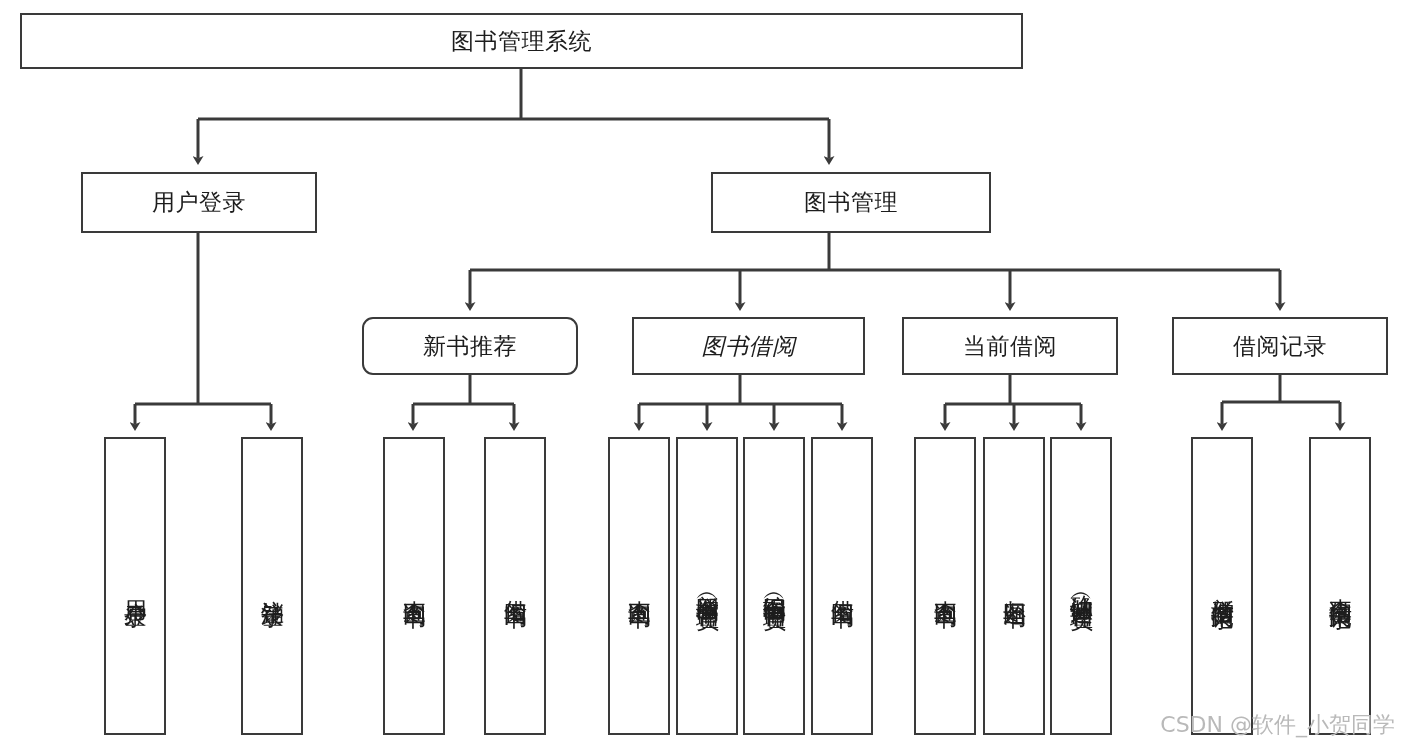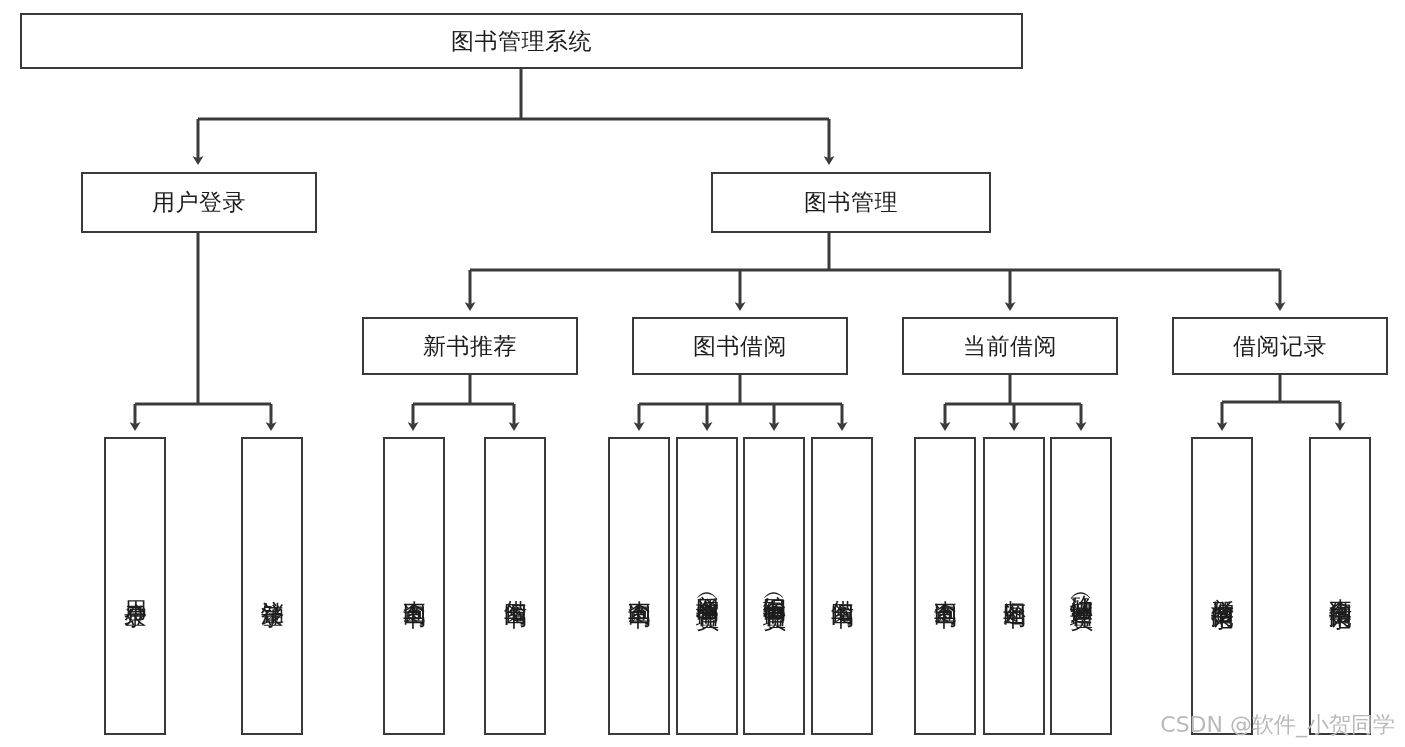--- a/index.html
+++ b/index.html
@@ -134,24 +134,24 @@
     <span class="node-label">图书管理系统</span>
   </div>
 
   <div class="node horiz" style="left:81px; top:172px; width:236px; height:61px;">
     <span class="node-label">用户登录</span>
   </div>
   <div class="node horiz" style="left:711px; top:172px; width:280px; height:61px;">
     <span class="node-label">图书管理</span>
   </div>
 
-  <div class="node horiz" style="left:362px; top:317px; width:216px; height:58px;">
+  <div class="node horiz" style="left:362px; top:317px; width:216px; height:58px;border-radius:11px;">
     <span class="node-label">新书推荐</span>
   </div>
-  <div class="node horiz" style="left:632px; top:317px; width:216px; height:58px;">
+  <div class="node horiz" style="left:632px; top:317px; width:233px; height:58px;font-style:italic;">
     <span class="node-label">图书借阅</span>
   </div>
   <div class="node horiz" style="left:902px; top:317px; width:216px; height:58px;">
     <span class="node-label">当前借阅</span>
   </div>
   <div class="node horiz" style="left:1172px; top:317px; width:216px; height:58px;">
     <span class="node-label">借阅记录</span>
   </div>
 
   <div class="node vert" style="left:104px; top:437px; width:62px; height:298px;">

